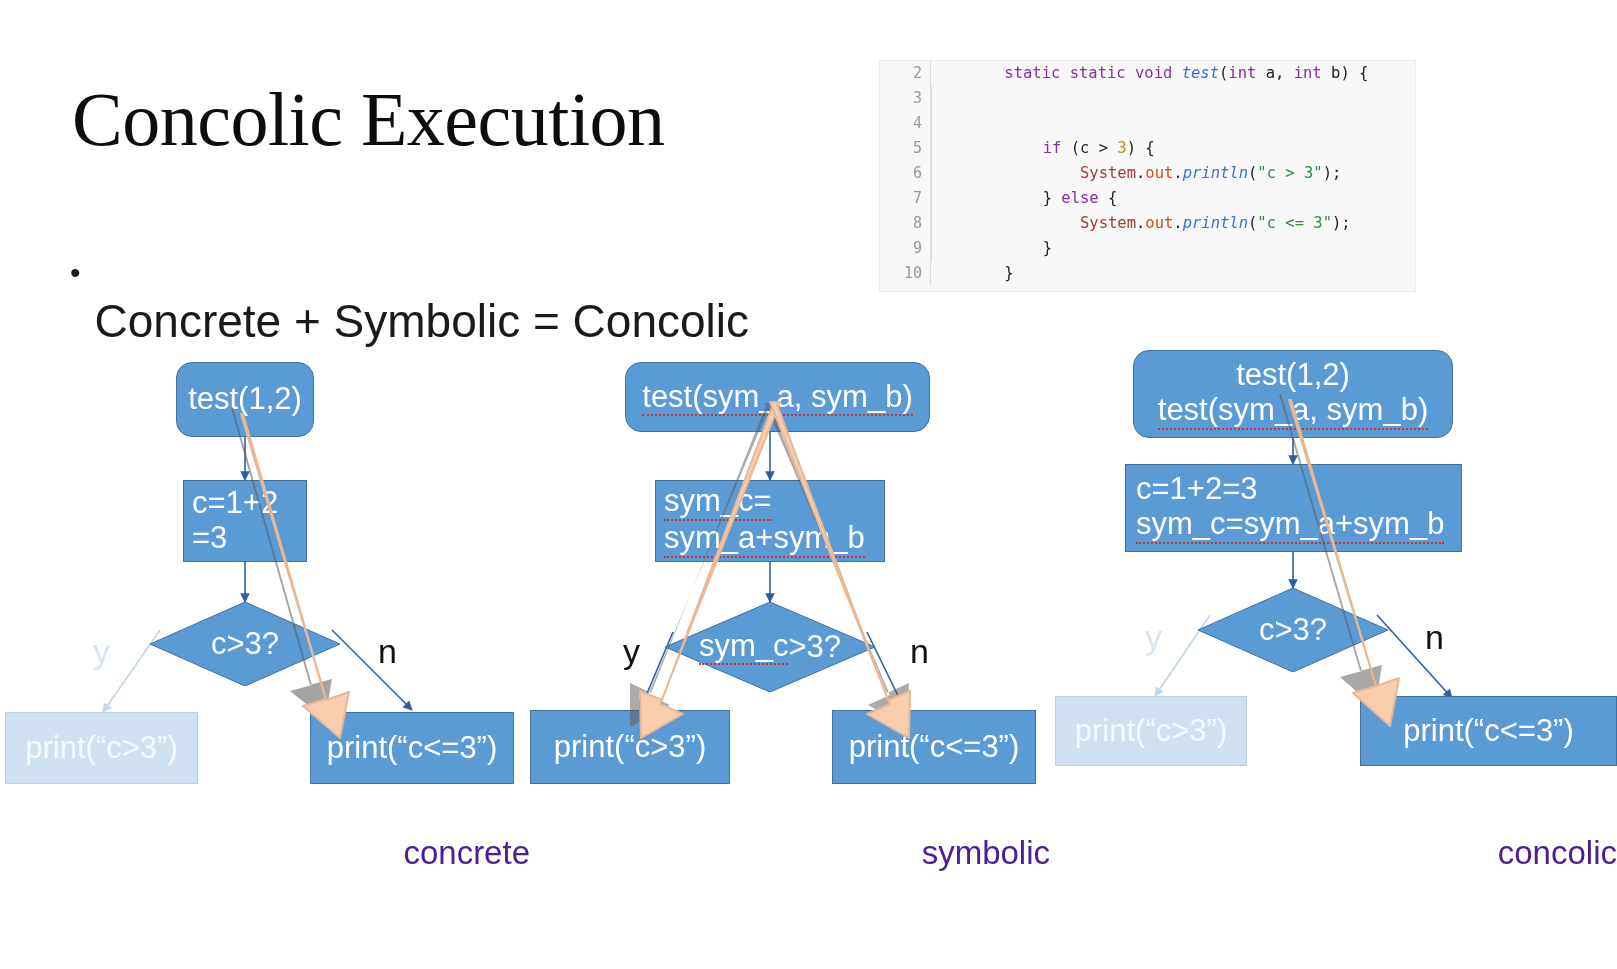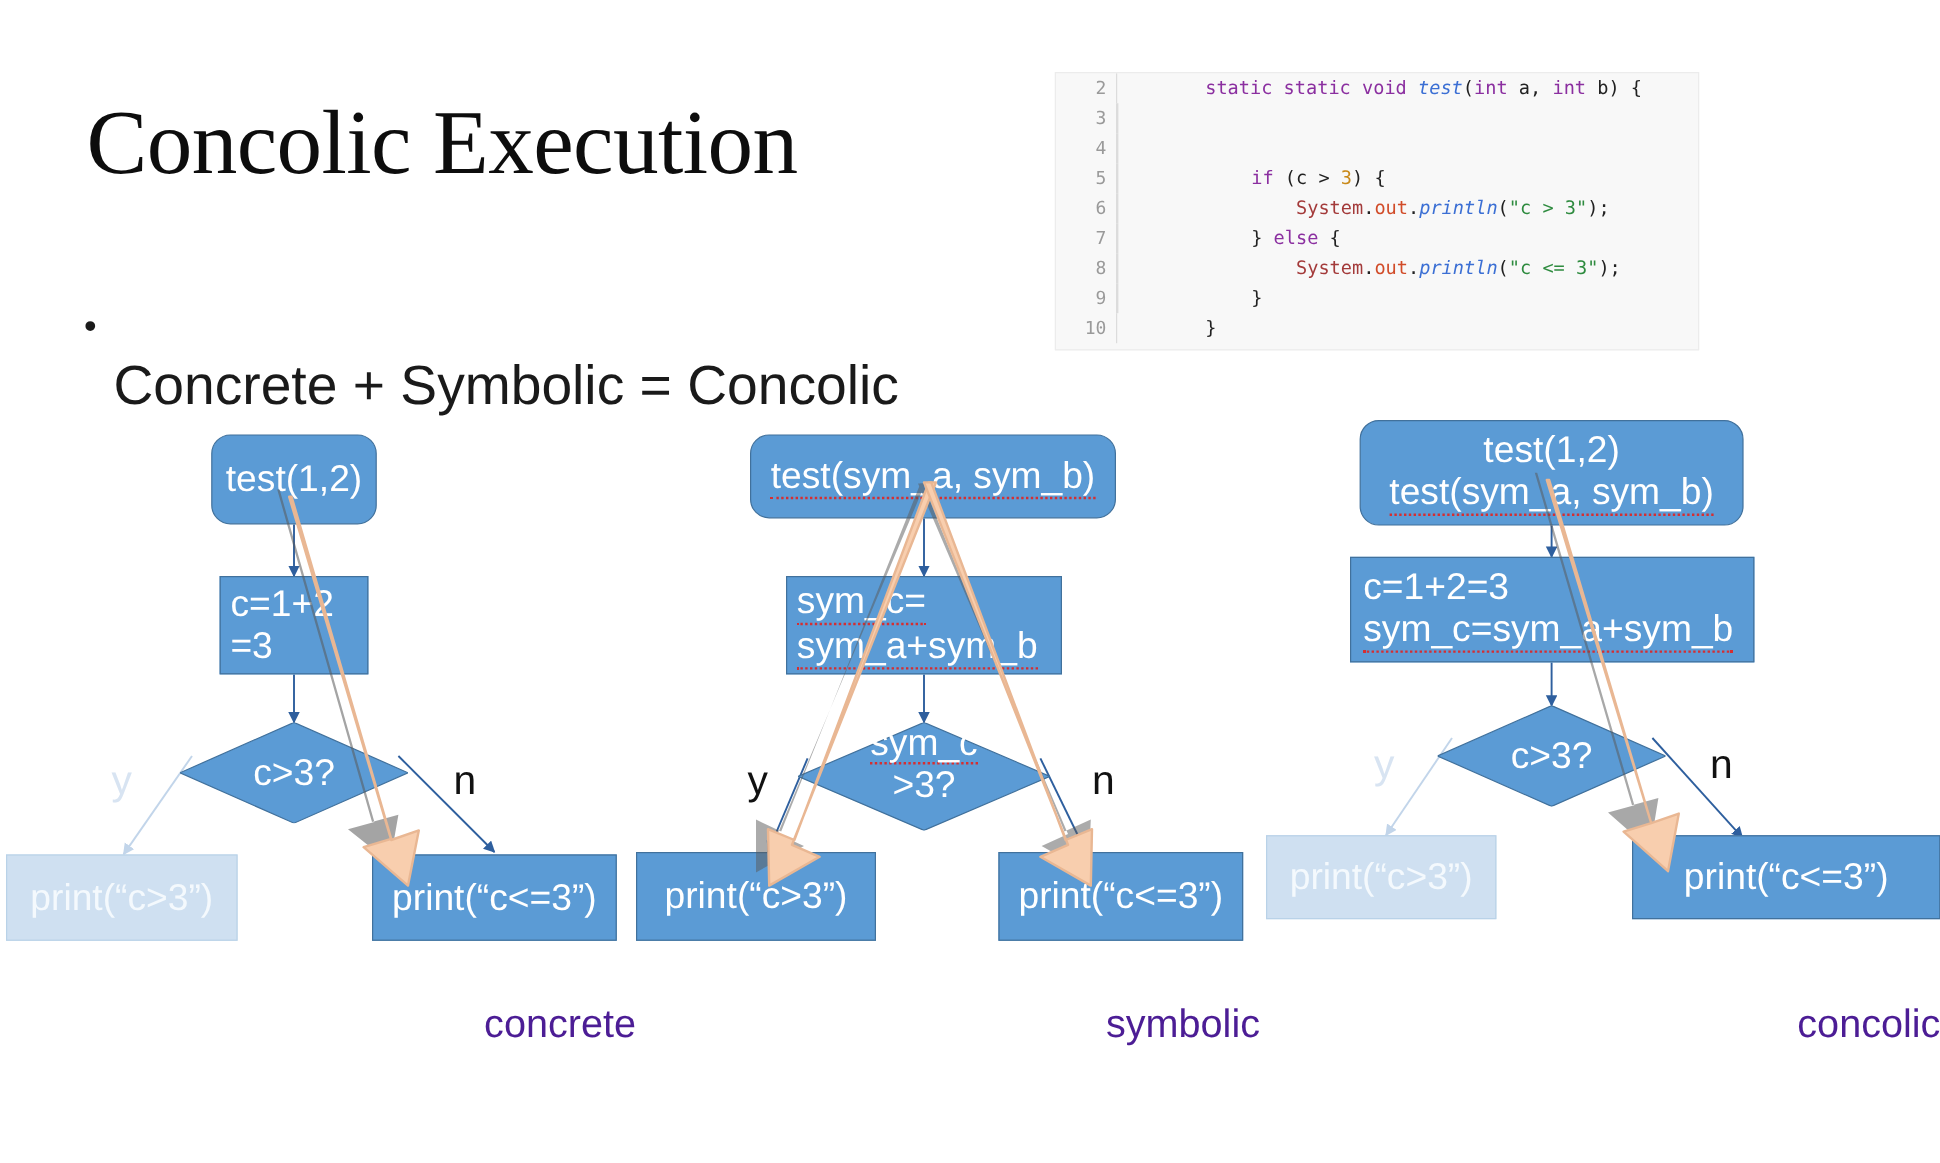--- a/index.html
+++ b/index.html
@@ -223,21 +223,21 @@
 
   <div class="node" style="left:135px;top:140px;width:230px;height:82px;flex-direction:column;align-items:flex-start;justify-content:center;padding-left:8px;">
     <span class="u sq">sym_c=</span>
     <span class="u sq">sym_a+sym_b</span>
   </div>
 
   <div style="position:absolute;left:145px;top:262px;width:210px;height:90px;z-index:3;">
     <svg viewBox="0 0 210 90" style="position:absolute;left:0;top:0;width:210px;height:90px;">
       <polygon points="105,0 210,45 105,90 0,45" fill="#5B9BD5" stroke="#41719C" stroke-width="1"></polygon>
     </svg>
-    <div style="position:absolute;left:0;top:0;width:210px;height:90px;display:flex;flex-direction:column;align-items:center;justify-content:flex-start;color:#fff;font-size:31px;line-height:1.08;">
+    <div style="position:absolute;left:0;top:0;width:210px;height:90px;display:flex;flex-direction:row;align-items:center;justify-content:center;color:#fff;font-size:31px;line-height:1.08;">
       <span class="u sq">sym_c</span>
       <span>&gt;3?</span>
     </div>
   </div>
 
   <div class="edgelabel" style="left:103px;top:292px;">y</div>
   <div class="edgelabel" style="left:390px;top:292px;">n</div>
 
   <div class="node" style="left:10px;top:370px;width:200px;height:74px;">
     <span class="lbl">print(“c&gt;3”)</span>

